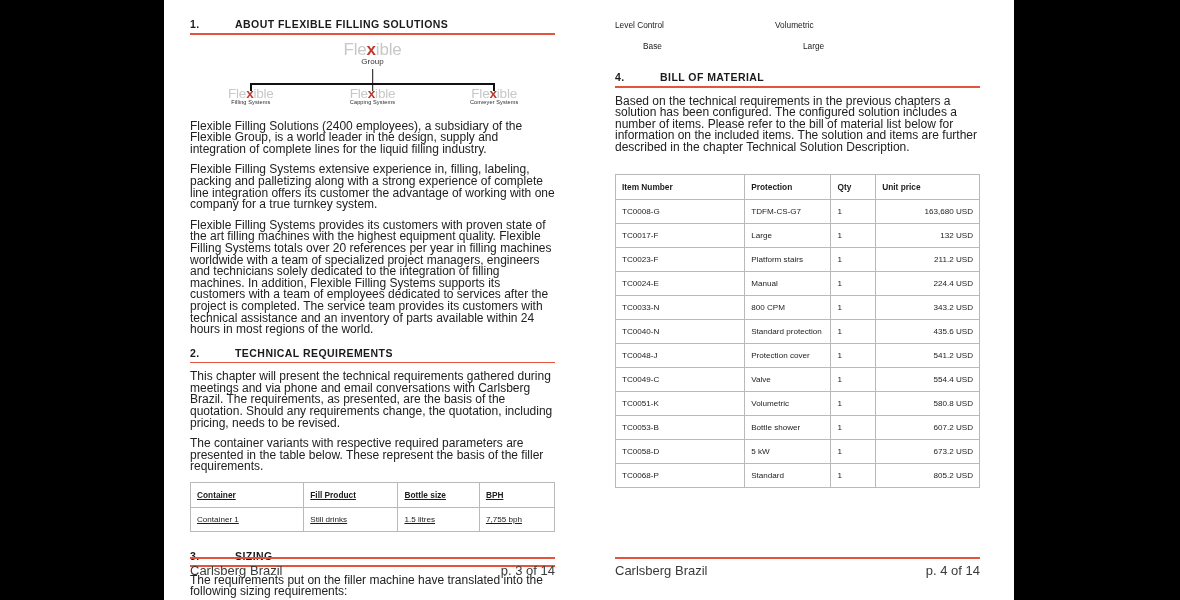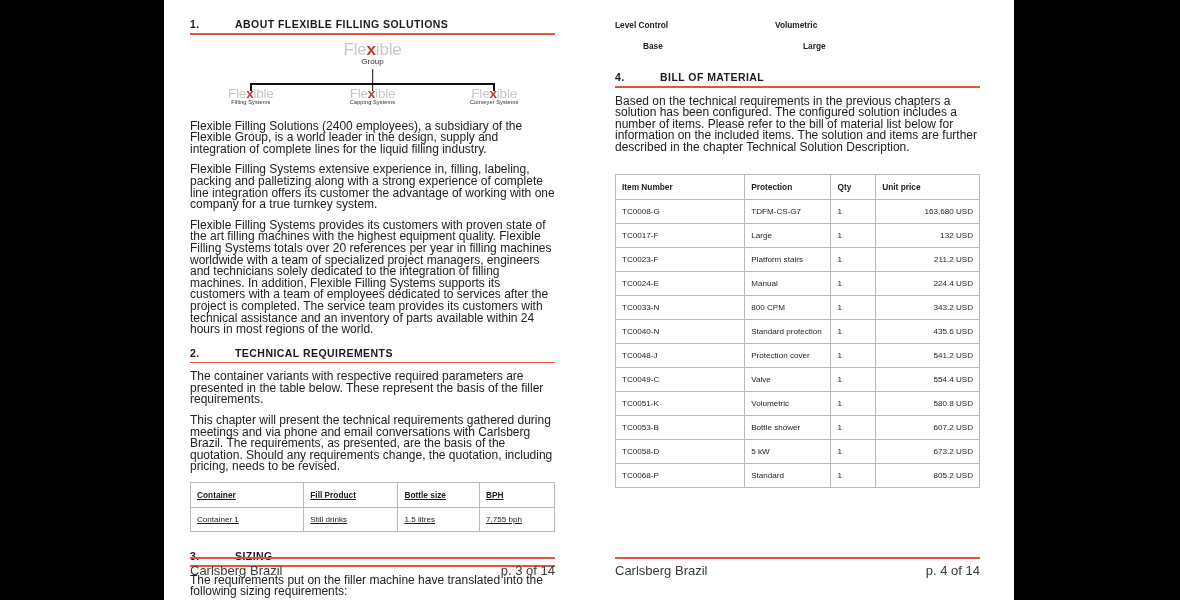--- a/index.html
+++ b/index.html
@@ -173,21 +173,20 @@
   table.doc td.num, table.doc th.num { text-align: right; }
   .tbl-req { margin-top: 2px; }
   .tbl-req th, .tbl-req td { padding: 8px 7px; text-decoration: underline; }
 
   
   .kv {
     display: flex;
     font-size: 8.3px;
     color: #212121;
     margin-bottom: 11px;
-    font-weight: bold;
   }
   .kv .k { width: 160px; flex: none; }
   .kv .v { }
 
   
   .footer {
     position: absolute;
     left: 26px;
     width: 365px;
     bottom: 22px;
@@ -262,22 +261,22 @@
           <p class="body">Flexible Filling Systems provides its customers with proven state of the art filling machines with the highest equipment quality. Flexible Filling Systems totals over 20 references per year in filling machines worldwide with a team of specialized project managers, engineers and technicians solely dedicated to the integration of filling machines. In addition, Flexible Filling Systems supports its customers with a team of employees dedicated to services after the project is completed. The service team provides its customers with technical assistance and an inventory of parts available within 24 hours in most regions of the world.</p>
         </div>
 
         <div class="sec-block" style="margin-top:11px;">
           <div class="sec-head">
             <span class="sec-num">2.</span>
             <span class="sec-title">TECHNICAL REQUIREMENTS</span>
           </div>
           <div class="rule"></div>
           <div style="height:8px;"></div>
+          <p class="body">This chapter will present the technical requirements gathered during meetings and via phone and email conversations with Carlsberg Brazil. The requirements, as presented, are the basis of the quotation. Should any requirements change, the quotation, including pricing, needs to be revised.</p>
           <p class="body">The container variants with respective required parameters are presented in the table below. These represent the basis of the filler requirements.</p>
-          <p class="body">This chapter will present the technical requirements gathered during meetings and via phone and email conversations with Carlsberg Brazil. The requirements, as presented, are the basis of the quotation. Should any requirements change, the quotation, including pricing, needs to be revised.</p>
 
           <table class="doc tbl-req">
             <thead>
               <tr>
                 <th style="width:32%">Container</th>
                 <th style="width:26%">Fill Product</th>
                 <th style="width:22%">Bottle size</th>
                 <th style="width:20%">BPH</th>
               </tr>
             </thead>

